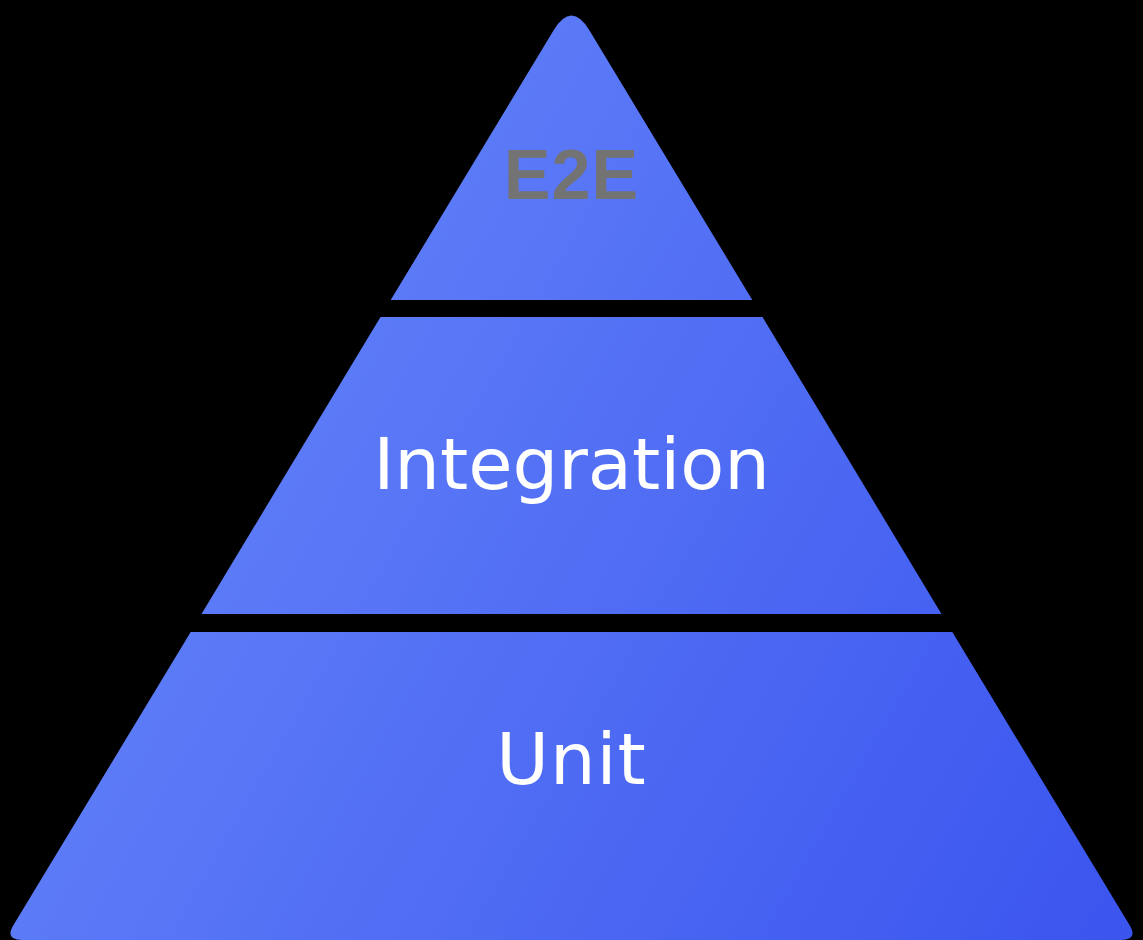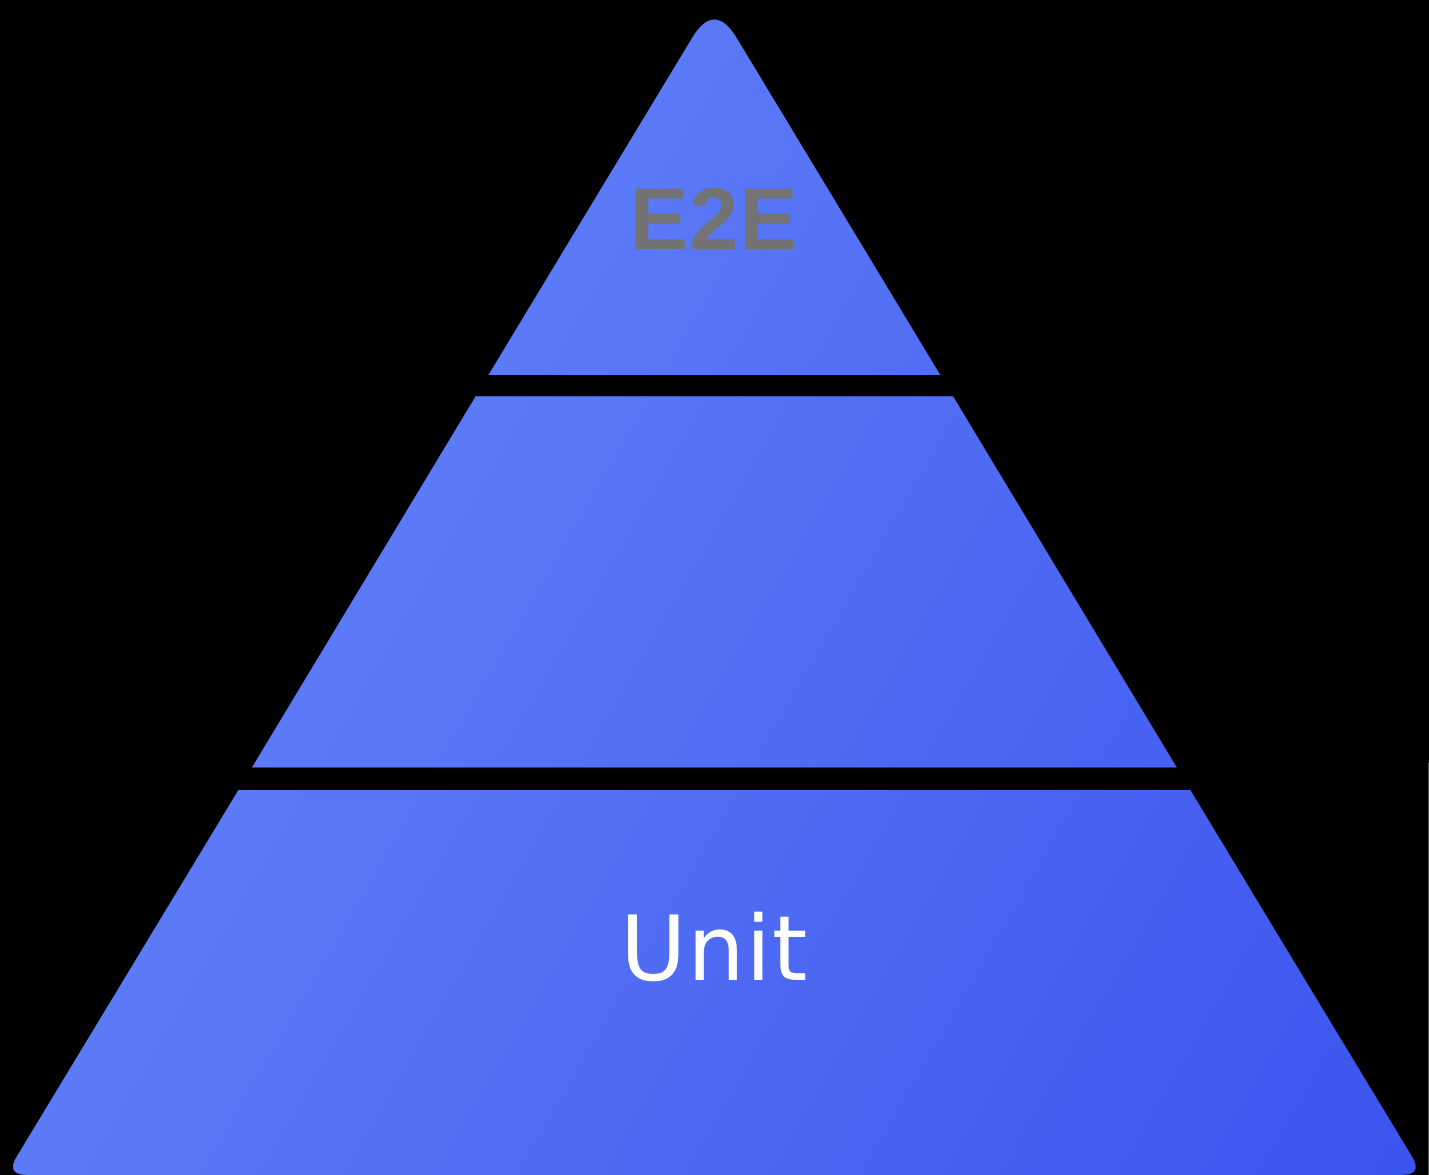--- a/index.html
+++ b/index.html
@@ -65,15 +65,16 @@
 
     <path d="M 390.7 300 L 553.5 30.5 Q 571.5 0.7 589.5 30.5 L 752.3 300 Z" fill="url(#pyr-grad)"></path>
 
     <path d="M 380.5 317 L 762.5 317 L 941.5 614 L 201.5 614 Z" fill="url(#pyr-grad)"></path>
 
     <path d="M 190.7 632 L 952.3 632 L 1129.5 925 Q 1138.6 940 1121 940 L 22 940 Q 4.4 940 13.5 925 Z" fill="url(#pyr-grad)"></path>
   </svg>
 
   <div class="label label-e2e" style="color: #737373;">E2E</div>
 
+  <div class="label label-integration" style="color: rgb(255, 255, 255);">Integration</div>
 
   <div class="label label-unit" style="color: rgb(255, 255, 255);">Unit</div>
 </div>
 
 </body></html>

